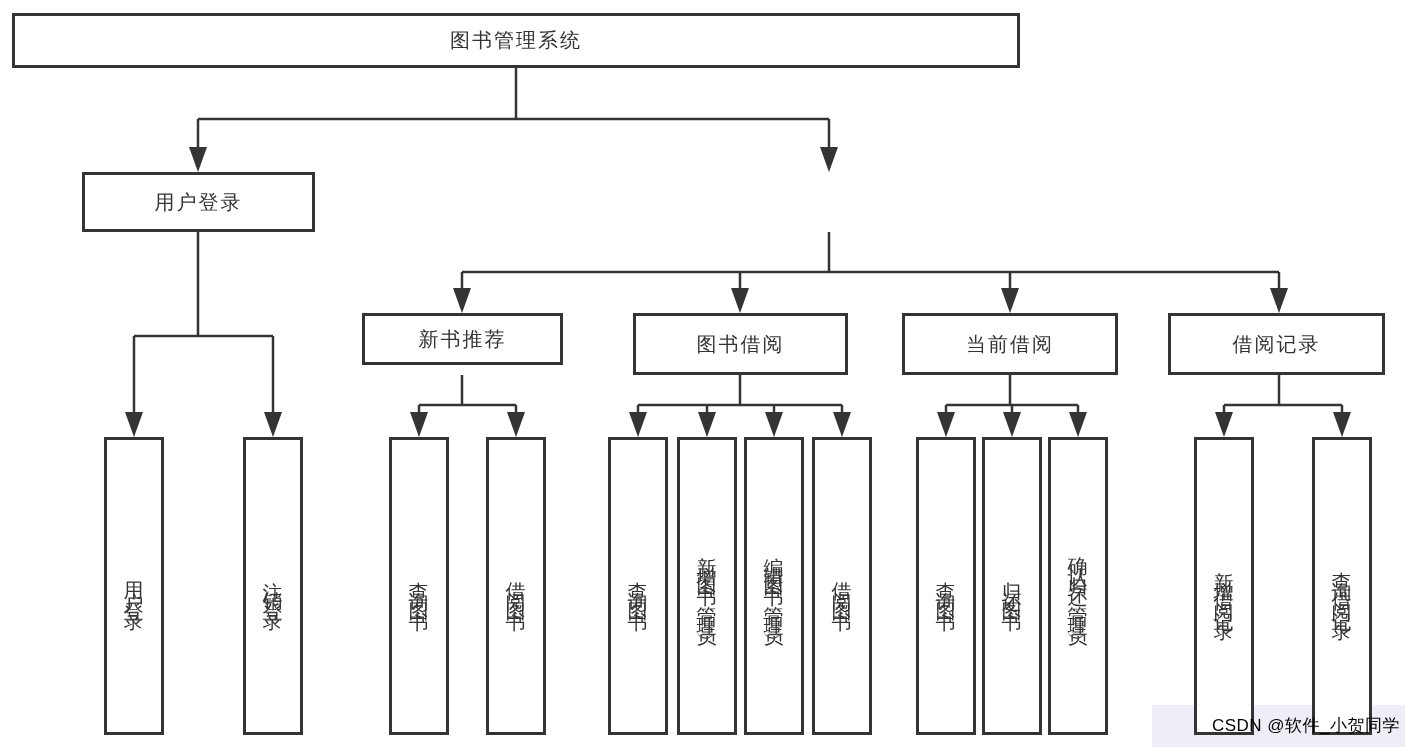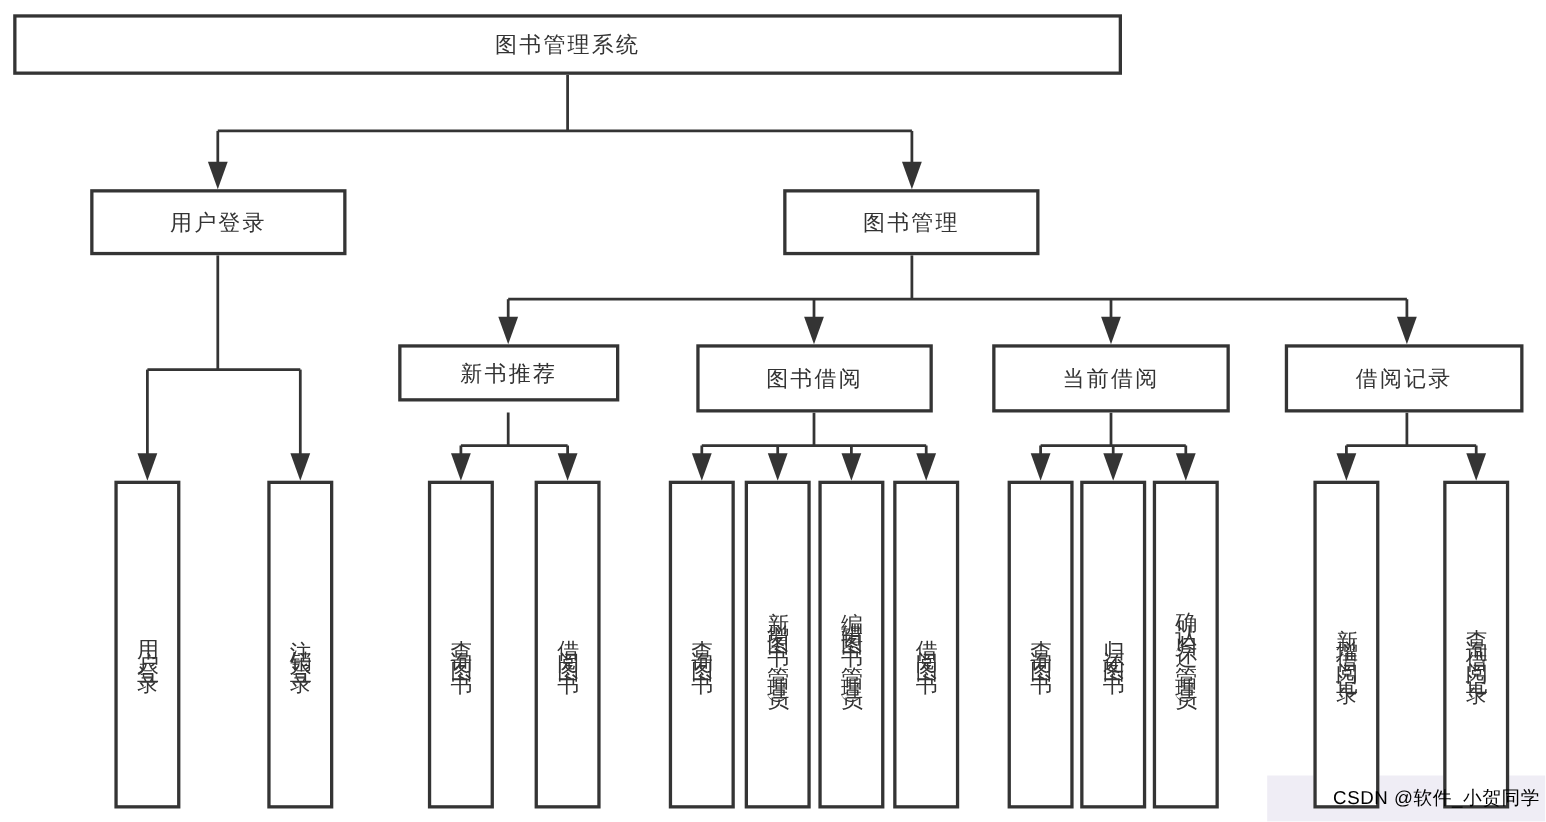--- a/index.html
+++ b/index.html
@@ -83,21 +83,20 @@
         <line x1="1224" y1="405" x2="1224" y2="417" stroke="#343434" stroke-width="2.5"></line>
         <polygon points="1215,412 1233,412 1224,437"></polygon>
         <line x1="1342" y1="405" x2="1342" y2="417" stroke="#343434" stroke-width="2.5"></line>
         <polygon points="1333,412 1351,412 1342,437"></polygon>
       </g>
   </svg>
 
   <div class="node h" style="left:12px;top:13px;width:1008px;height:55px">图书管理系统</div>
 
   <div class="node h" style="left:82px;top:172px;width:233px;height:60px">用户登录</div>
-  <div class="node h" style="left:712px;top:172px;width:233px;height:60px">图书管理</div>
 
   <div class="node h" style="left:362px;top:313px;width:201px;height:52px">新书推荐</div>
   <div class="node h" style="left:902px;top:313px;width:216px;height:62px">当前借阅</div>
   <div class="node h" style="left:633px;top:313px;width:215px;height:62px">图书借阅</div>
   <div class="node h" style="left:1168px;top:313px;width:217px;height:62px">借阅记录</div>
 
   <div class="node v" style="left:104px;top:437px;width:60px;height:298px">
     <span class="vtext">用户登录</span>
     </div>
   <div class="node v" style="left:243px;top:437px;width:60px;height:298px">

